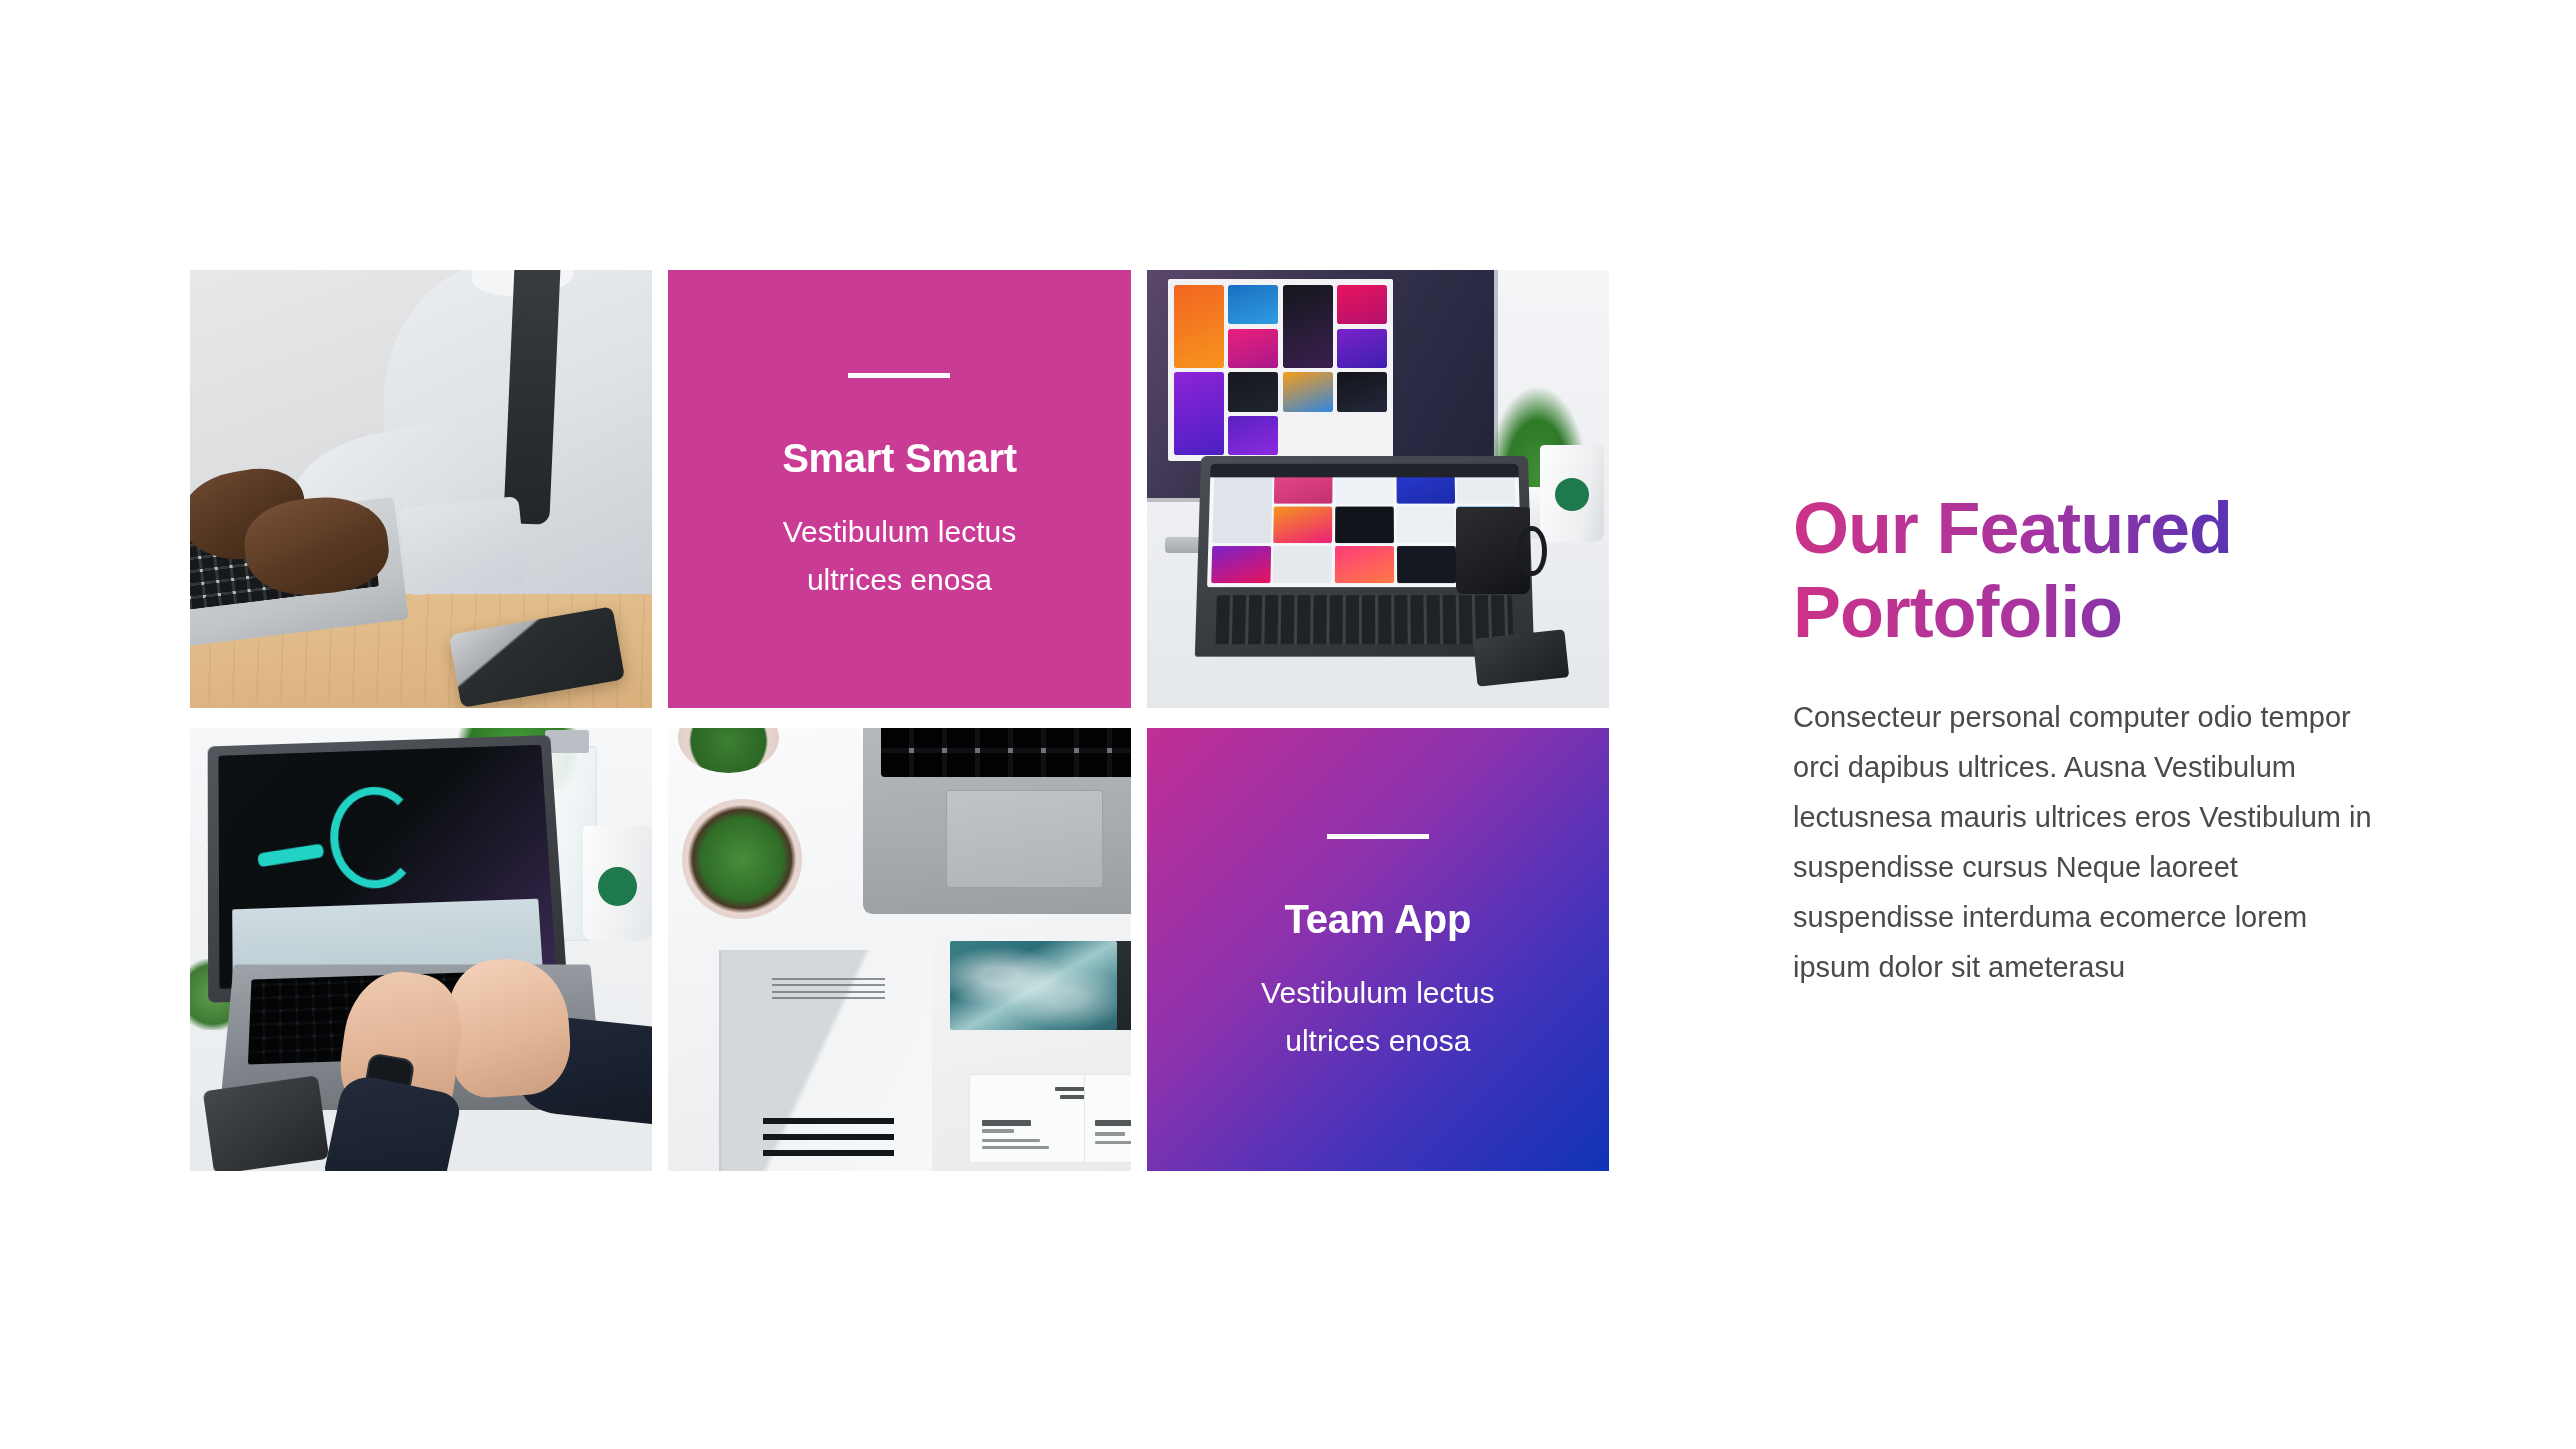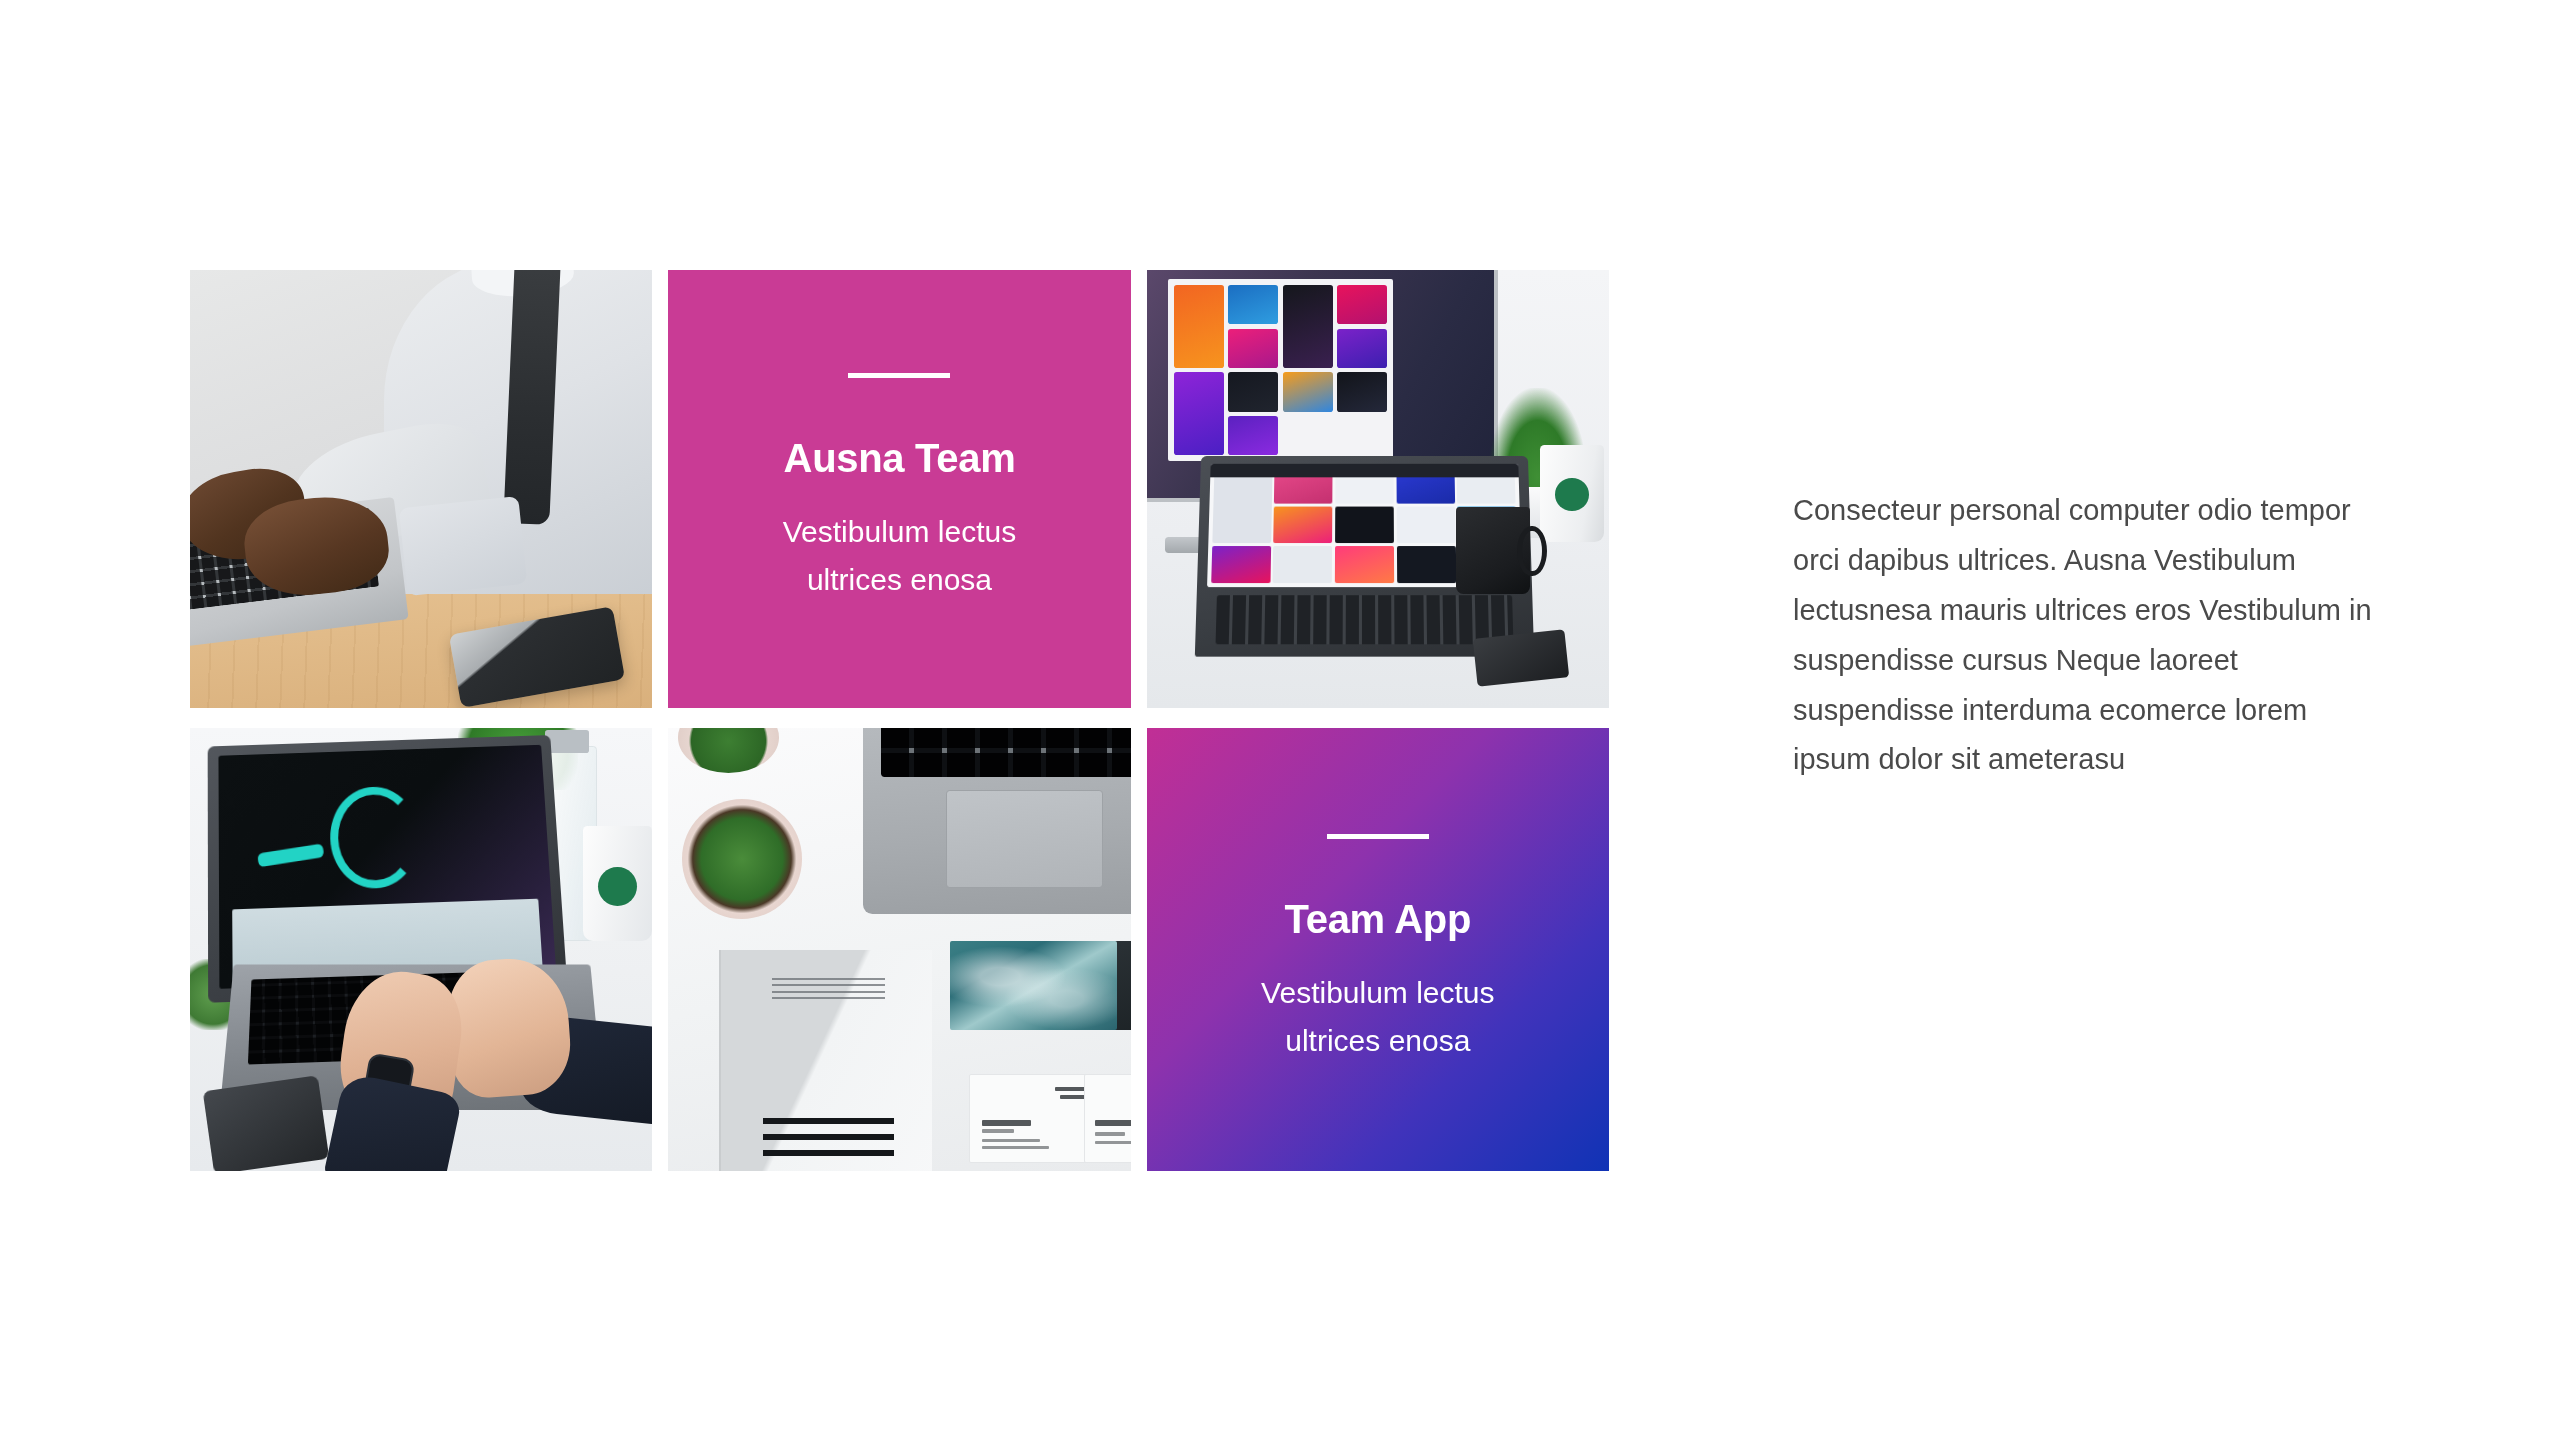--- a/index.html
+++ b/index.html
@@ -308,21 +308,21 @@
           <div class="p1-lap"></div>
           <div class="p1-keys"></div>
           <div class="p1-hand1"></div>
           <div class="p1-hand2"></div>
           <div class="p1-phone"></div>
         </div>
       </div>
 
       <div class="tile card card-pink">
         <div class="card-divider"></div>
-        <div class="card-title">Ausna Team</div>
+        <div class="card-title">Smart Smart</div>
         <div class="card-sub">Vestibulum lectus ultrices enosa</div>
       </div>
 
       <div class="tile">
         <div class="photo">
           <div class="p3-bg"></div>
           <div class="p3-mon">
             <div class="p3-monscr">
               <i style="background:linear-gradient(160deg,#f26522,#f7941e);grid-row:span 2"></i>
               <i style="background:linear-gradient(160deg,#1b6ec2,#2f9de0)"></i>
@@ -423,18 +423,19 @@
 
       <div class="tile card card-grad">
         <div class="card-divider"></div>
         <div class="card-title">Team App</div>
         <div class="card-sub">Vestibulum lectus ultrices enosa</div>
       </div>
 
     </div>
 
     <div class="intro">
+      <h2 class="intro-title">Our Featured Portofolio</h2>
       <p class="intro-body">Consecteur personal computer odio tempor orci dapibus ultrices. Ausna Vestibulum lectusnesa mauris ultrices eros Vestibulum in suspendisse cursus Neque laoreet suspendisse interduma ecomerce lorem ipsum dolor sit ameterasu</p>
     </div>
 
   </div>
 </div>
 
 
 </body></html>

